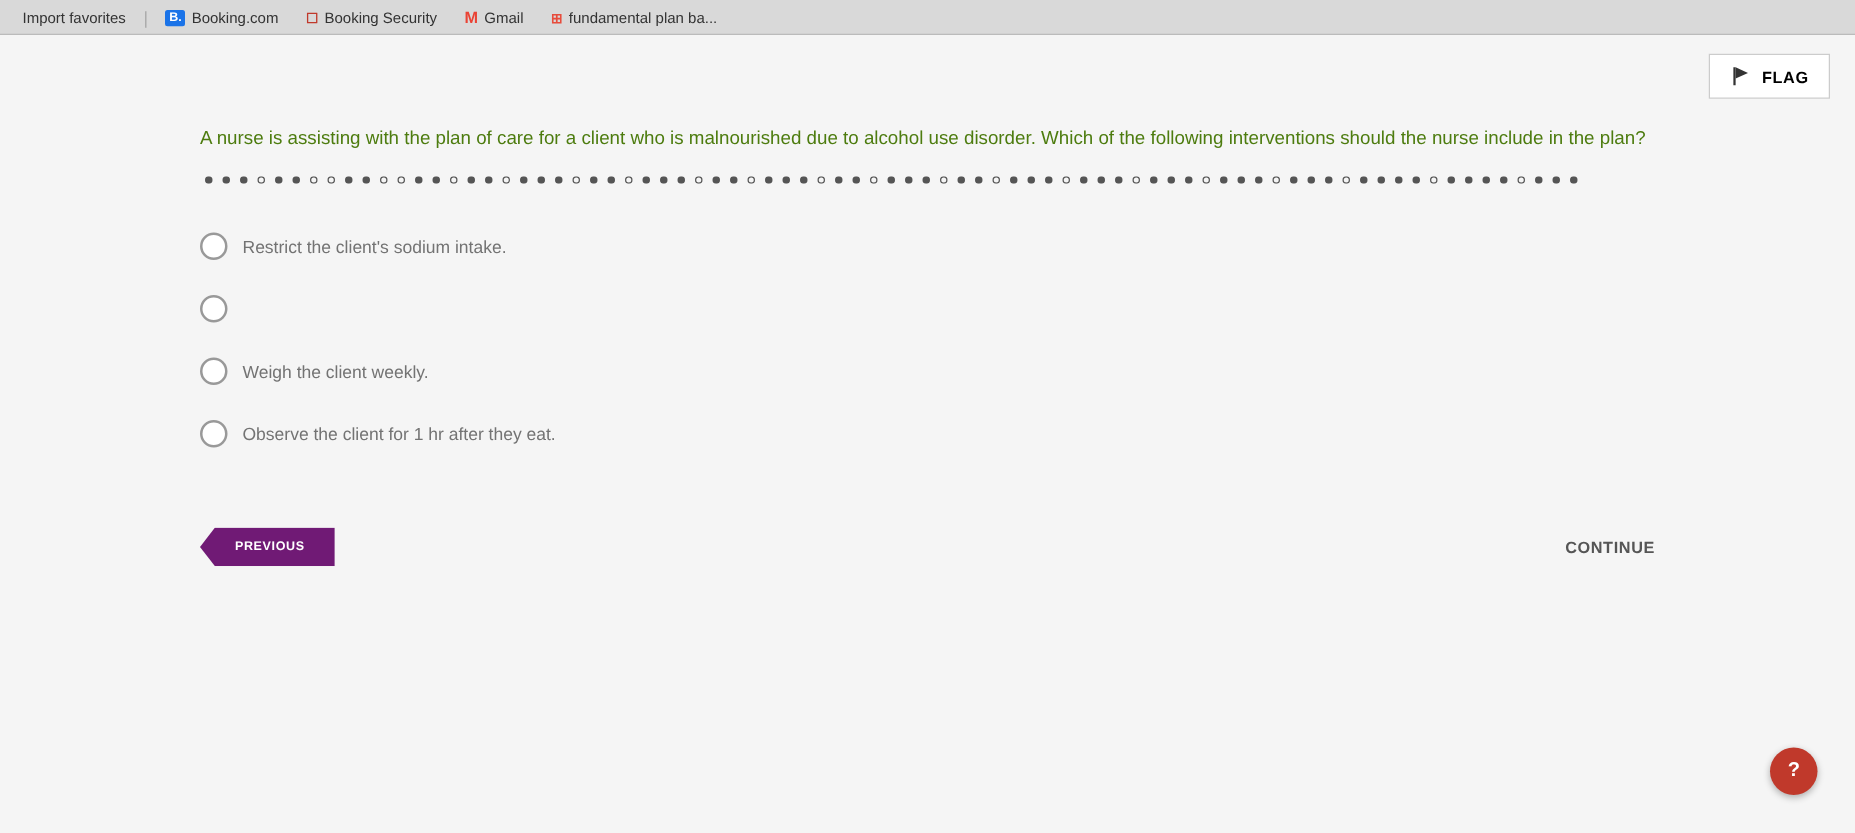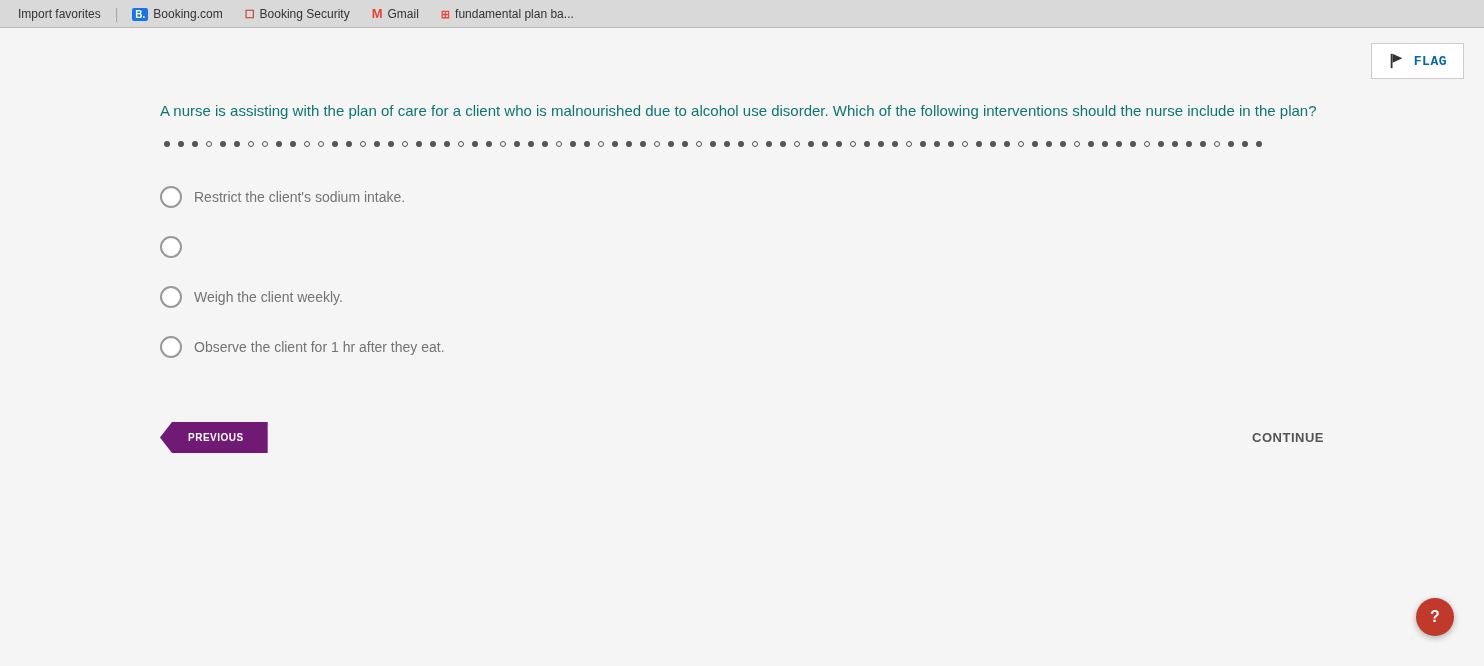--- a/index.html
+++ b/index.html
@@ -61,37 +61,36 @@
     .flag-btn {
       display: flex;
       align-items: center;
       gap: 8px;
       background: white;
       border: 1px solid #ccc;
       padding: 8px 16px;
       cursor: pointer;
       font-size: 13px;
       font-weight: bold;
-      color: #0369a1;
+      color: #000000;
       letter-spacing: 0.5px;
-      font-family: Liberation Mono, monospace;
     }
     .flag-icon-svg {
       width: 18px;
       height: 18px;
     }
 
     
     .question-container {
       padding: 10px 160px 20px 160px;
     }
 
     .question-text {
       font-size: 15px;
-      color: #0f766e;
+      color: #4d7c0f;
       line-height: 1.6;
       margin-bottom: 18px;
       font-weight: normal;
     }
 
     
     .dots-row {
       display: flex;
       align-items: center;
       margin-bottom: 25px;

